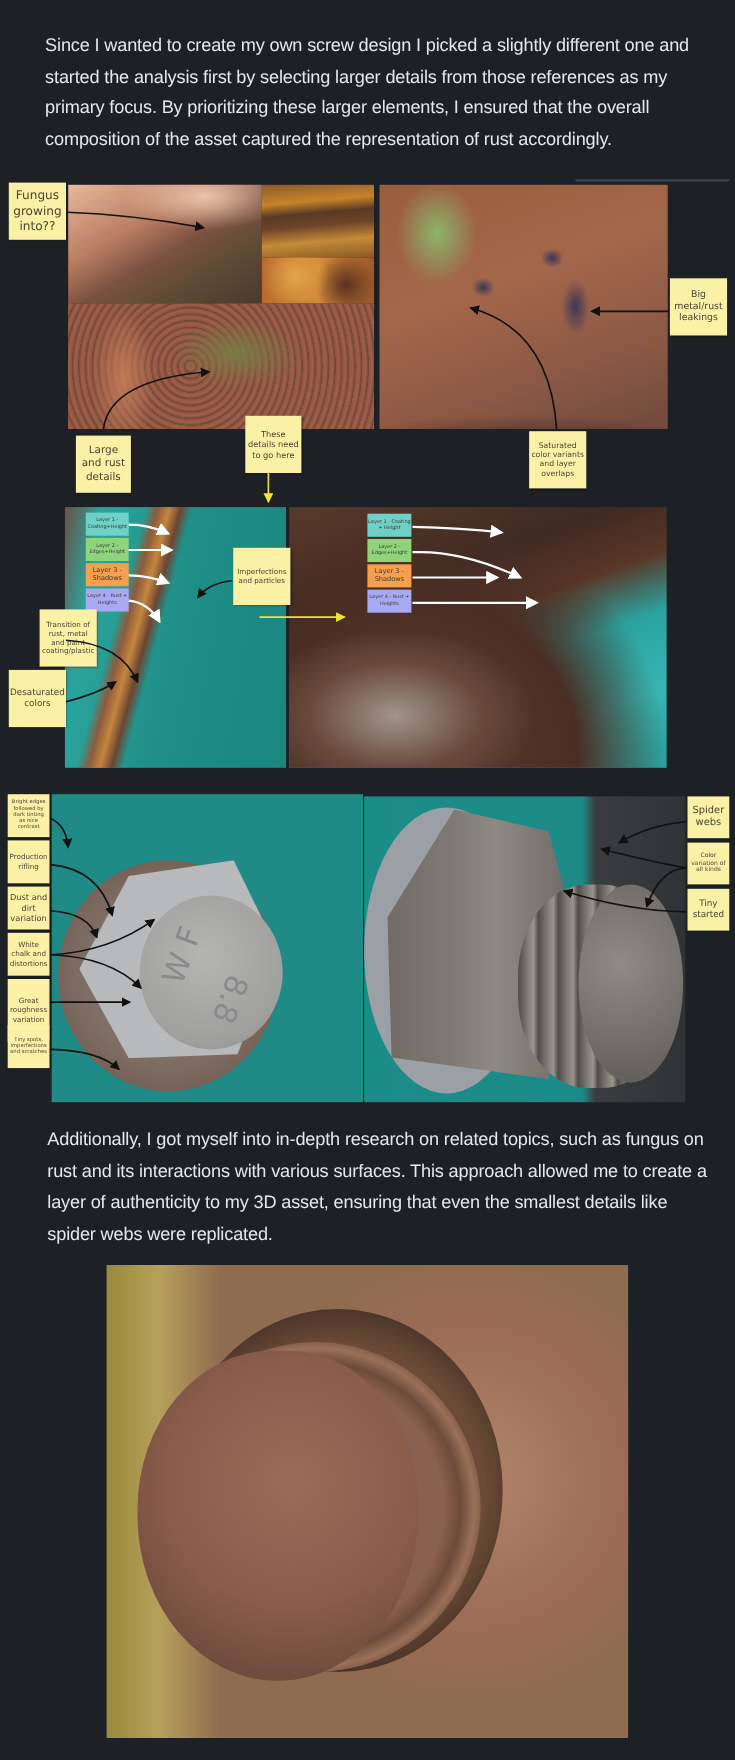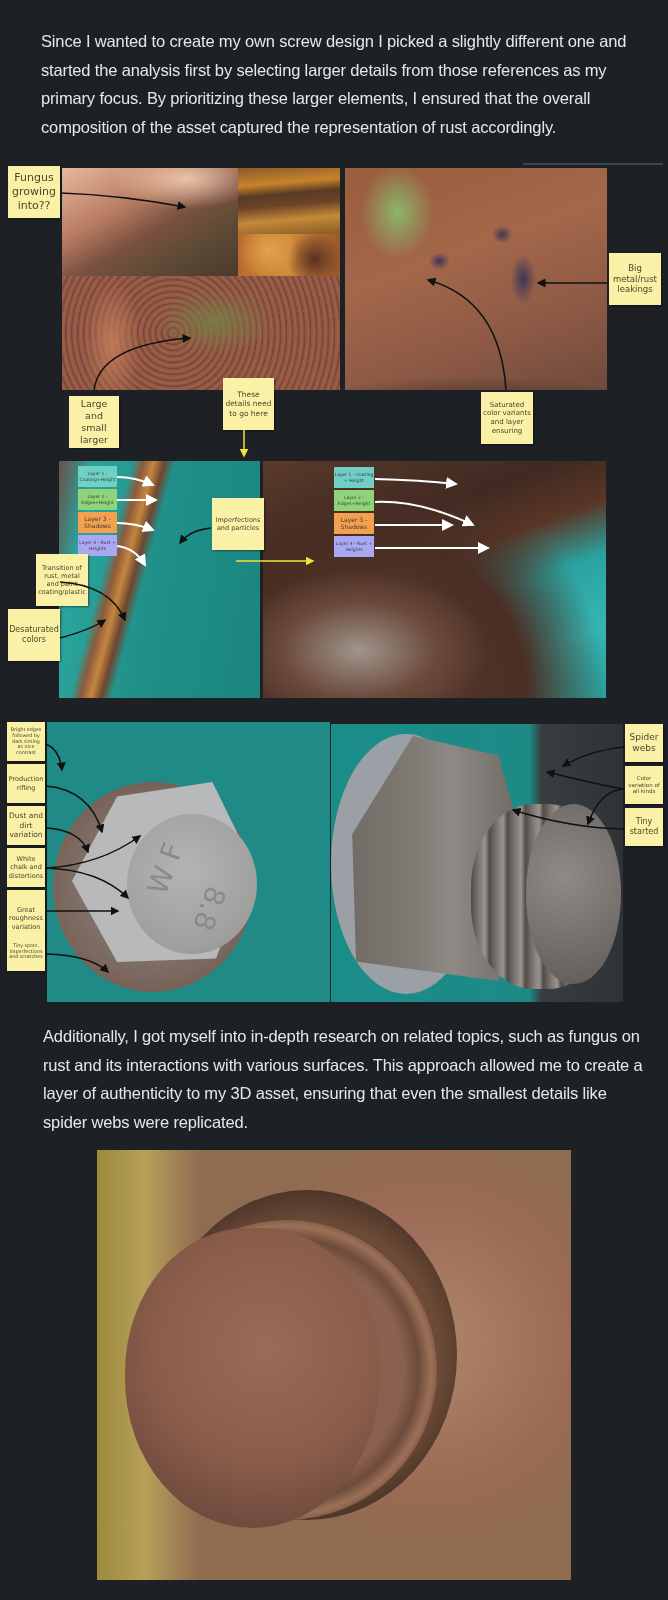--- a/index.html
+++ b/index.html
@@ -41,27 +41,27 @@
        radial-gradient(ellipse 5% 5% at 36% 42%, #3c3656 0%, transparent 80%),
        radial-gradient(ellipse 5% 5% at 60% 30%, #3c3656 0%, transparent 80%),
        radial-gradient(ellipse 90% 20% at 50% 110%, #3a2b27 0%, transparent 80%),
        linear-gradient(160deg, #9a5d3d 0%, #a3674a 40%, #8e5a45 70%, #6f4a3d 100%);"></div>
 </div>
 
 <div class="note" style="left:8px;top:166px;width:52px;height:52px;font-size:11px;">
   <span>Fungus growing into??</span>
 </div>
 <div class="note" style="left:69px;top:396px;width:50px;height:52px;font-size:9.5px;">
-  <span>Large and small larger</span>
+  <span>Large and rust details</span>
 </div>
 <div class="note" style="left:223px;top:378px;width:51px;height:52px;font-size:7.5px;">
   <span>These details need to go here</span>
 </div>
 <div class="note" style="left:481px;top:392px;width:52px;height:52px;font-size:7px;">
-  <span>Saturated color variants and layer ensuring</span>
+  <span>Saturated color variants and layer overlaps</span>
 </div>
 <div class="note" style="left:609px;top:253px;width:52px;height:52px;font-size:8.5px;">
   <span>Big metal/rust leakings</span>
 </div>
 
 <div>
   <div class="img" style="left:59px;top:461px;width:201px;height:237px;background:
        linear-gradient(105deg, transparent 0%, transparent 28%, #8e5a3c 32%, #c4863f 36%, #6d4531 40%, transparent 44%),
        linear-gradient(100deg, #6a5048 0%, #2aa49c 14%, #1f8f88 50%, #1c8580 100%);"></div>
   <div class="img" style="left:263px;top:461px;width:343px;height:237px;background:

